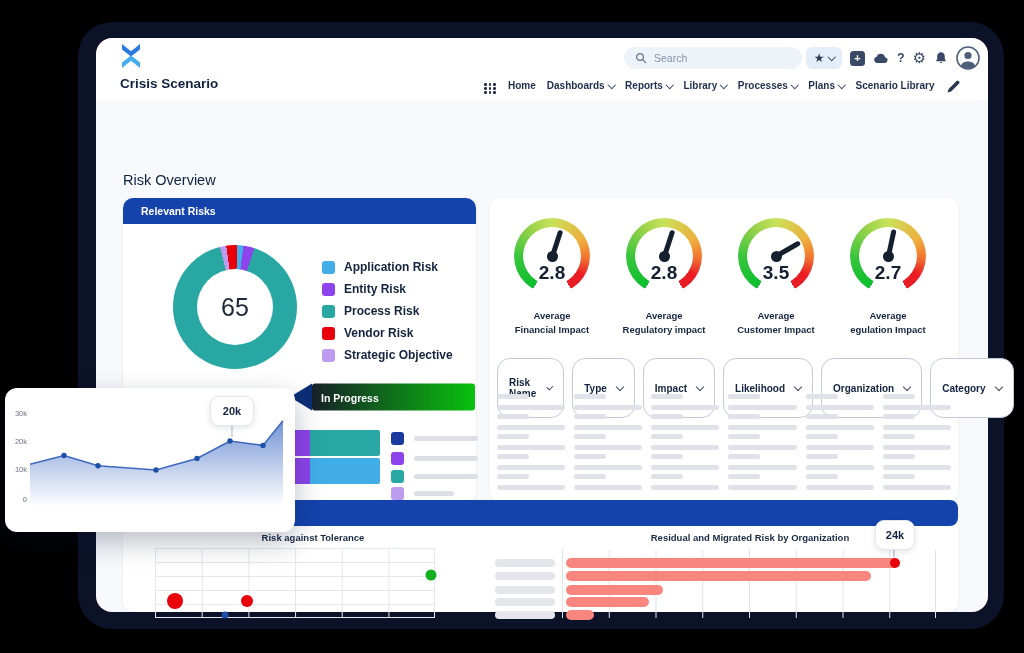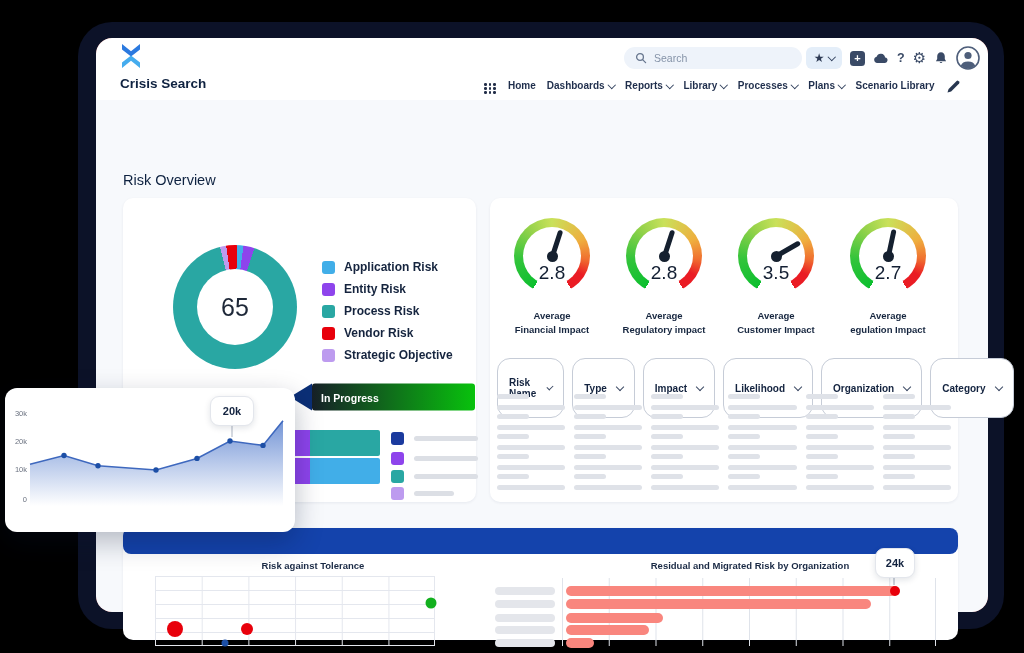--- a/index.html
+++ b/index.html
@@ -34,21 +34,21 @@
         transform:rotate(45deg);display:inline-block;margin-left:4px;margin-top:-2px;}
   .chev-lg{width:5px;height:5px;border-width:1.5px;border-color:#3C4A64;margin-left:2px;}
   .pencil{position:absolute;right:28px;top:42px;}
 
   
   .content{position:absolute;left:0;top:62px;right:0;bottom:0;background:#F7F9FC;border-radius:0 0 16px 16px;}
   .page-title{position:absolute;left:27px;top:72px;font-size:14.5px;font-weight:normal;color:#0E2240;}
   .panel{position:absolute;background:#fff;border-radius:10px;box-shadow:0 1px 3px rgba(15,30,70,.07);}
   .left-panel{left:27px;top:98px;width:353px;height:304px;}
   .right-panel{left:394px;top:98px;width:468px;height:304px;}
-  .bottom-panel{left:27px;top:428px;width:835px;height:112px;overflow:visible;}
+  .bottom-panel{left:27px;top:400px;width:835px;height:112px;overflow:visible;}
   .panel-header{position:absolute;left:0;top:0;right:0;height:26px;background:#1443AC;border-radius:10px 10px 0 0;
                 color:#fff;font-size:10.5px;font-weight:bold;display:flex;align-items:center;padding-left:18px;box-sizing:border-box;}
 
   
   .donut{position:absolute;left:50px;top:47px;width:124px;height:124px;border-radius:50%;}
   .donut::after{content:"";position:absolute;inset:24px;background:#fff;border-radius:50%;z-index:0;}
   .donut-center{position:absolute;inset:0;display:flex;align-items:center;justify-content:center;
                 font-size:25px;color:#1E2838;z-index:1;}
   .risk-legend{position:absolute;left:199px;top:58px;}
   .legend-item{display:flex;align-items:center;gap:9px;height:22px;}
@@ -69,21 +69,21 @@
   .gauges{position:absolute;left:6px;top:20px;display:flex;}
   .gauge-cell{width:112px;display:flex;flex-direction:column;align-items:center;}
   .gauge{position:relative;width:76px;height:76px;}
   .gauge-ring{position:absolute;inset:0;border-radius:50%;
     background:conic-gradient(from 0deg,#C9E15A 0deg,#EFAE3E 62deg,#F07030 95deg,#EA1C24 122deg,#EA1C24 150deg,
                transparent 150deg,transparent 210deg,#0CBF2E 210deg,#33C43B 265deg,#95D24A 320deg,#C9E15A 360deg);}
   .gauge-ring::after{content:"";position:absolute;inset:9px;background:#fff;border-radius:50%;}
   .needle{position:absolute;left:35.5px;top:11px;width:5px;height:27px;background:#15202F;border-radius:3px;
           transform-origin:50% 100%;z-index:2;}
   .pivot{position:absolute;left:32.5px;top:32.5px;width:11px;height:11px;border-radius:50%;background:#15202F;z-index:2;}
-  .gauge-value{position:absolute;left:0;right:0;top:44px;text-align:center;font-size:19px;font-weight:normal;color:#131F33;z-index:1;}
+  .gauge-value{position:absolute;left:0;right:0;top:44px;text-align:center;font-size:19px;font-weight:bold;color:#131F33;z-index:1;}
   .gauge-label{margin-top:15px;text-align:center;font-size:9.5px;font-weight:bold;color:#16263F;line-height:14px;}
 
   
   .filters{position:absolute;left:7px;top:160px;display:flex;gap:8px;}
   .pill{height:22px;padding:18px 11px;border:1px solid #C6CCD7;border-radius:13px;background:#fff;
         display:flex;align-items:center;gap:8px;font-size:10px;font-weight:bold;color:#13233F;cursor:pointer;}
   .skel{position:absolute;left:7px;top:196px;right:7px;display:grid;grid-template-columns:repeat(6,1fr);
         column-gap:9px;row-gap:4px;}
   .skel-cell{height:16px;}
   .skel-b1{width:32px;height:5px;border-radius:2.5px;background:#DFE2E8;margin-bottom:6px;}
@@ -165,21 +165,21 @@
           </svg>
         </div>
         <div class="icon-btn">
           <svg width="24" height="24" viewBox="0 0 24 24">
             <circle cx="12" cy="12" r="11" fill="#fff" stroke="#4E5E7A" stroke-width="1.6"></circle>
             <circle cx="12" cy="9.5" r="3.6" fill="#4E5E7A"></circle>
             <path d="M4.8,19.8 a7.4,5.6 0 0 1 14.4,0 a11,11 0 0 1 -14.4,0 z" fill="#4E5E7A"></path>
           </svg>
         </div>
       </div>
-      <div class="appname">Crisis Search</div>
+      <div class="appname">Crisis Scenario</div>
       <div class="waffle">
         <i></i>
           <i></i>
           <i></i>
           <i></i>
           <i></i>
           <i></i>
           <i></i>
           <i></i>
           <i></i>
@@ -214,20 +214,21 @@
         </nav>
       <svg class="pencil" width="13" height="13" viewBox="0 0 13 13">
         <path d="M0.5,12.5 L1.6,8.9 L9.6,0.9 a1.3,1.3 0 0 1 1.8,0 l0.7,0.7 a1.3,1.3 0 0 1 0,1.8 L4.1,11.4 Z" fill="#27364F"></path>
       </svg>
     </div>
 
     <div class="content">
       <div class="page-title">Risk Overview</div>
 
       <div class="panel left-panel" id="left-body">
+        <div class="panel-header">Relevant Risks</div>
         <div class="donut" id="donut" style="background: conic-gradient(from -14deg, rgb(189, 155, 239) 0%, rgb(189, 155, 239) 1.6%, rgb(232, 0, 11) 1.6%, rgb(232, 0, 11) 4.5%, rgb(65, 174, 232) 4.5%, rgb(65, 174, 232) 6.1%, rgb(142, 68, 236) 6.1%, rgb(142, 68, 236) 9%, rgb(41, 167, 163) 9%, rgb(41, 167, 163) 100%);">
           <div class="donut-center">65</div>
         </div>
         <div class="risk-legend" id="risk-legend">
             <div class="legend-item">
               <span class="legend-swatch" style="background: rgb(65, 174, 232);"></span>
               <span class="legend-label">Application Risk</span>
             </div>
             <div class="legend-item">
               <span class="legend-swatch" style="background: rgb(142, 68, 236);"></span>

